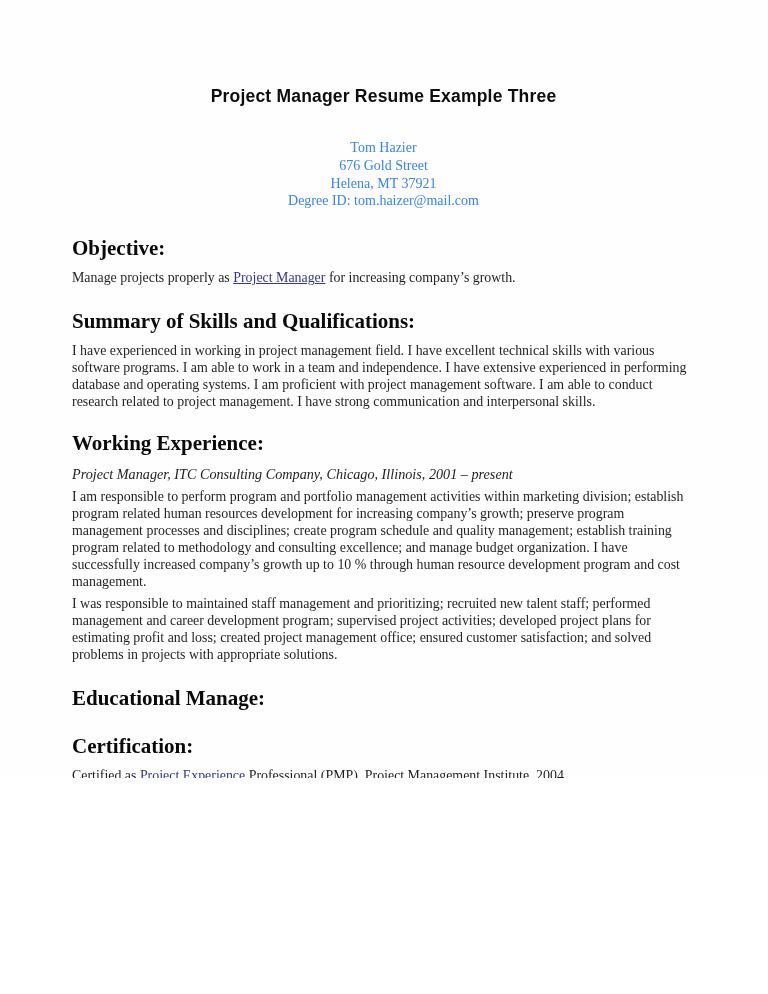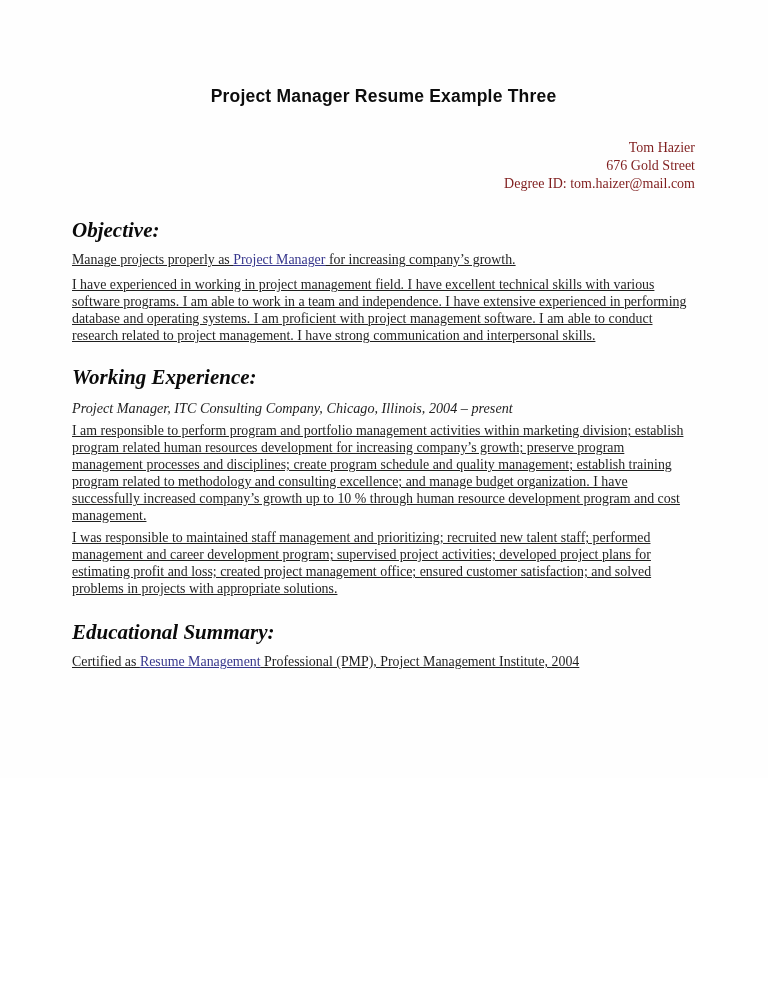--- a/index.html
+++ b/index.html
@@ -26,41 +26,39 @@
     text-align: center;
     font-family: "Liberation Sans", sans-serif;
     font-weight: bold;
     font-size: 17.5px;
     line-height: 20px;
     color: #0d0d0d;
     letter-spacing: 0.2px;
   }
   .contact {
     margin-top: 33px;
-    text-align: right;
+    text-align: center;
     font-size: 14px;
     line-height: 17.8px;
-    color: #7f1d1d;
+    color: #3b82f6;
   }
   .section-heading {
     font-family: "Liberation Serif", serif;
     font-weight: bold;
     font-size: 21px;
     line-height: 26px;
     color: var(--heading);
     margin: 22px 0 0 0;
-    font-style: italic;
   }
   .section-heading.first { margin-top: 25px; }
   .section-heading.tight { margin-top: 20px; }
   .body-text {
     font-size: 13.9px;
     line-height: 17px;
     margin: 8px 0 0 0;
-    text-decoration: underline;
   }
   .job-title {
     font-size: 14.2px;
     line-height: 17px;
     font-style: italic;
     margin: 10px 0 0 0;
     color: #222;
   }
   .job-title.second { margin-top: 14px; }
   .job-desc { margin-top: 5px; }
@@ -75,43 +73,46 @@
 <body>
 
 <div class="page">
   <div class="inner">
 
     <h1 class="doc-title">Project Manager Resume Example Three</h1>
 
     <div class="contact">
       <div>Tom Hazier</div>
       <div>676 Gold Street</div>
+      <div>Helena, MT 37921</div>
       <div>Degree ID: tom.haizer@mail.com</div>
     </div>
 
     <section>
       <h2 class="section-heading first">Objective:</h2>
       <p class="body-text"><span>Manage projects properly as </span><a class="doclink">Project Manager</a><span> for increasing company’s growth.</span></p>
     </section>
 
     <section>
+      <h2 class="section-heading">Summary of Skills and Qualifications:</h2>
       <p class="body-text">I have experienced in working in project management field. I have excellent technical skills with various software programs. I am able to work in a team and independence. I have extensive experienced in performing database and operating systems. I am proficient with project management software. I am able to conduct research related to project management. I have strong communication and interpersonal skills.</p>
     </section>
 
     <section>
       <h2 class="section-heading tight">Working Experience:</h2>
 
-      <p class="job-title">Project Manager, ITC Consulting Company, Chicago, Illinois, 2004 – present</p>
+      <p class="job-title">Project Manager, ITC Consulting Company, Chicago, Illinois, 2001 – present</p>
       <p class="body-text job-desc">I am responsible to perform program and portfolio management activities within marketing division; establish program related human resources development for increasing company’s growth; preserve program management processes and disciplines; create program schedule and quality management; establish training program related to methodology and consulting excellence; and manage budget organization. I have successfully increased company’s growth up to 10 % through human resource development program and cost management.</p>
 
       <p class="body-text job-desc">I was responsible to maintained staff management and prioritizing; recruited new talent staff; performed management and career development program; supervised project activities; developed project plans for estimating profit and loss; created project management office; ensured customer satisfaction; and solved problems in projects with appropriate solutions.</p>
     </section>
 
     <section>
-      <h2 class="section-heading">Educational Summary:</h2>
+      <h2 class="section-heading">Educational Manage:</h2>
     </section>
 
     <section>
-      <p class="body-text"><span>Certified as </span><a class="doclink">Resume Management</a><span> Professional (PMP), Project Management Institute, 2004</span></p>
+      <h2 class="section-heading">Certification:</h2>
+      <p class="body-text"><span>Certified as </span><a class="doclink">Project Experience</a><span> Professional (PMP), Project Management Institute, 2004</span></p>
     </section>
 
   </div>
 </div>
 
 </body></html>

